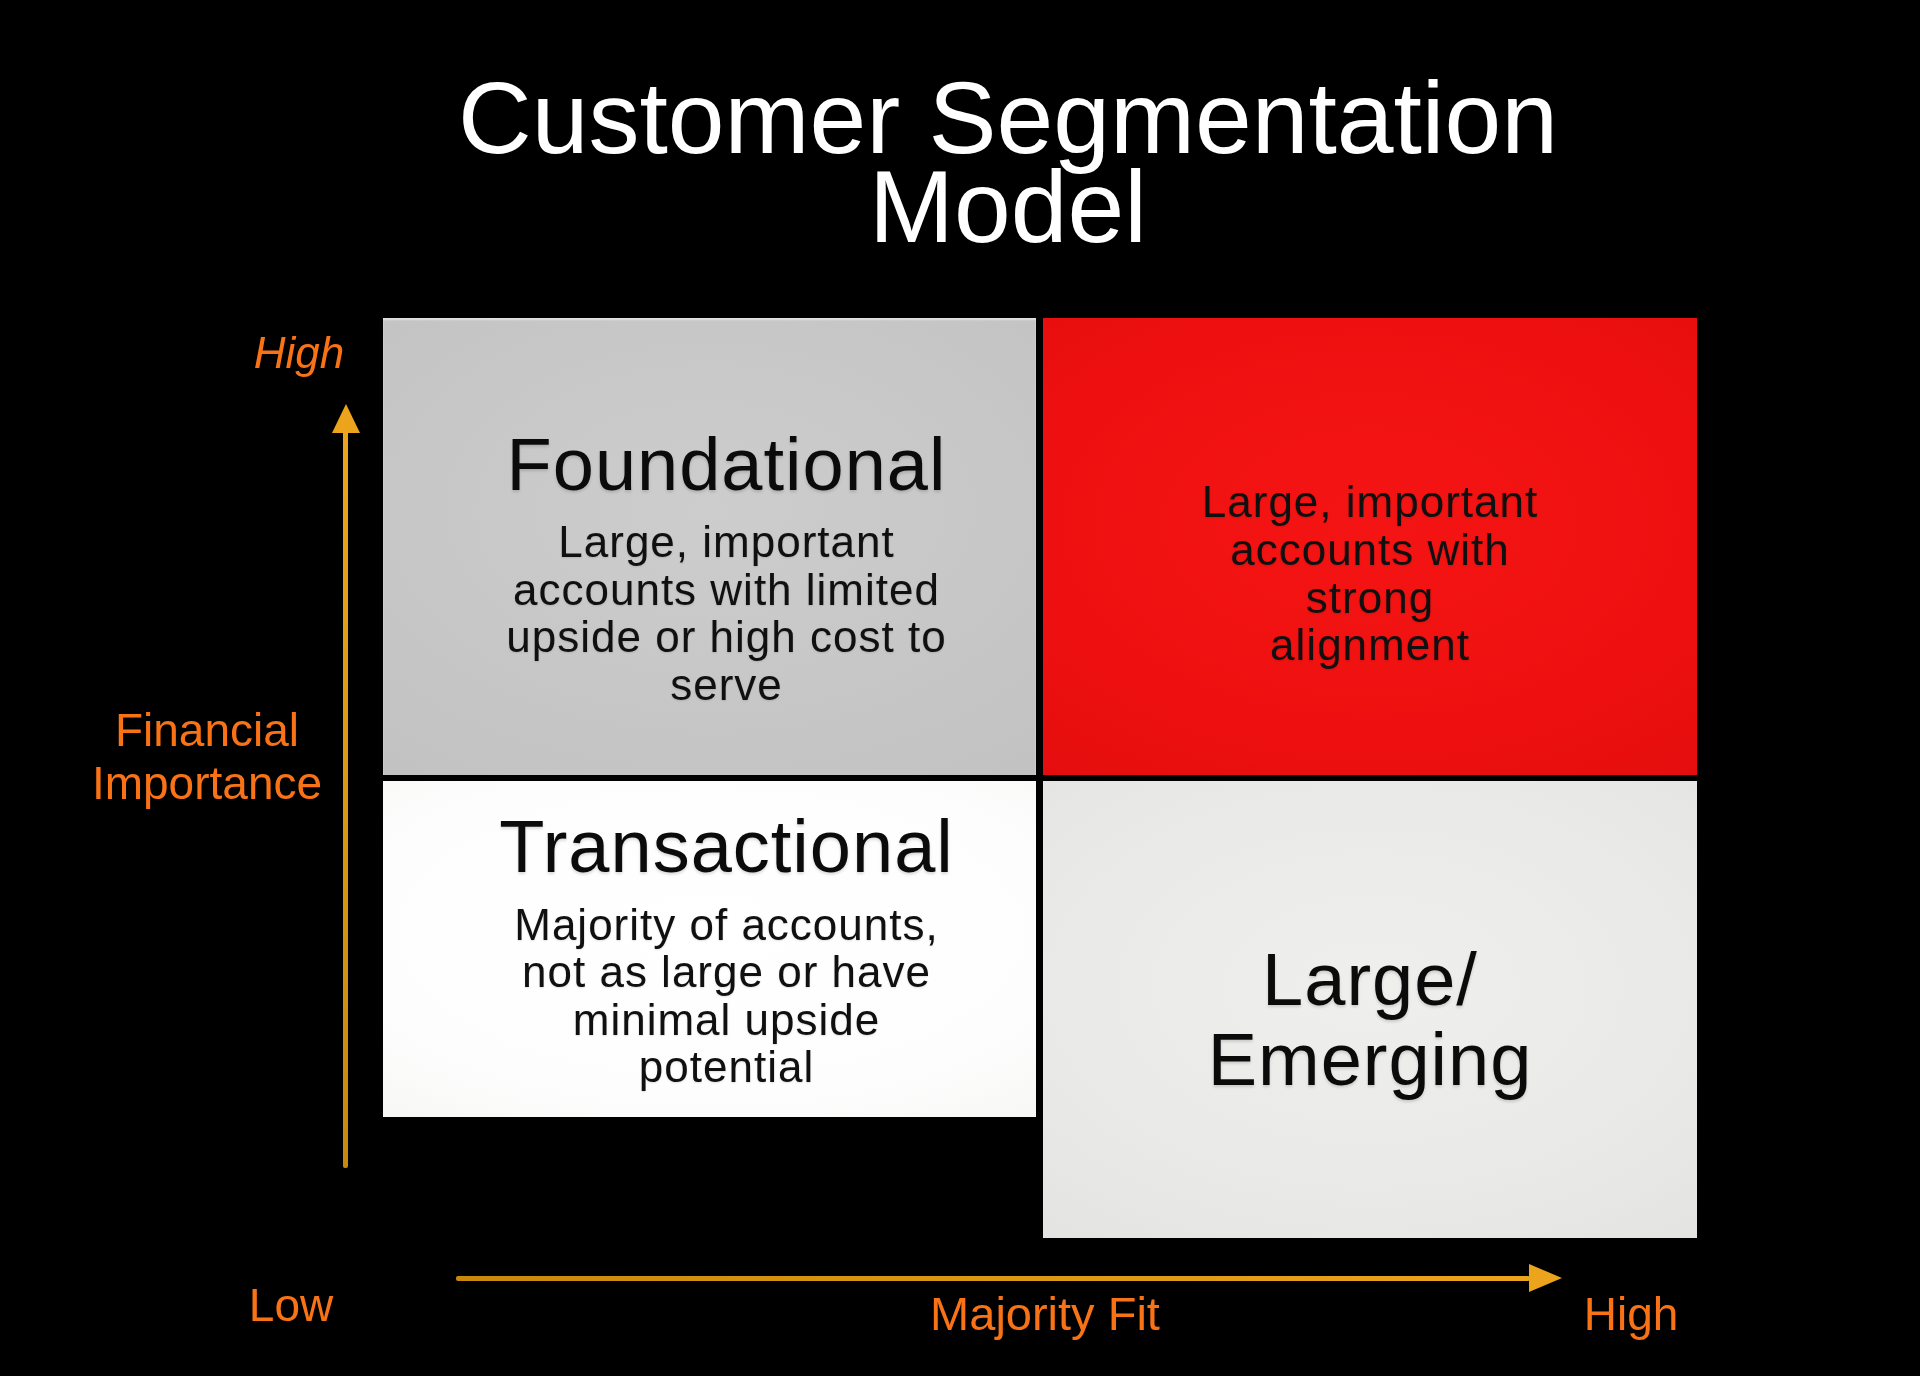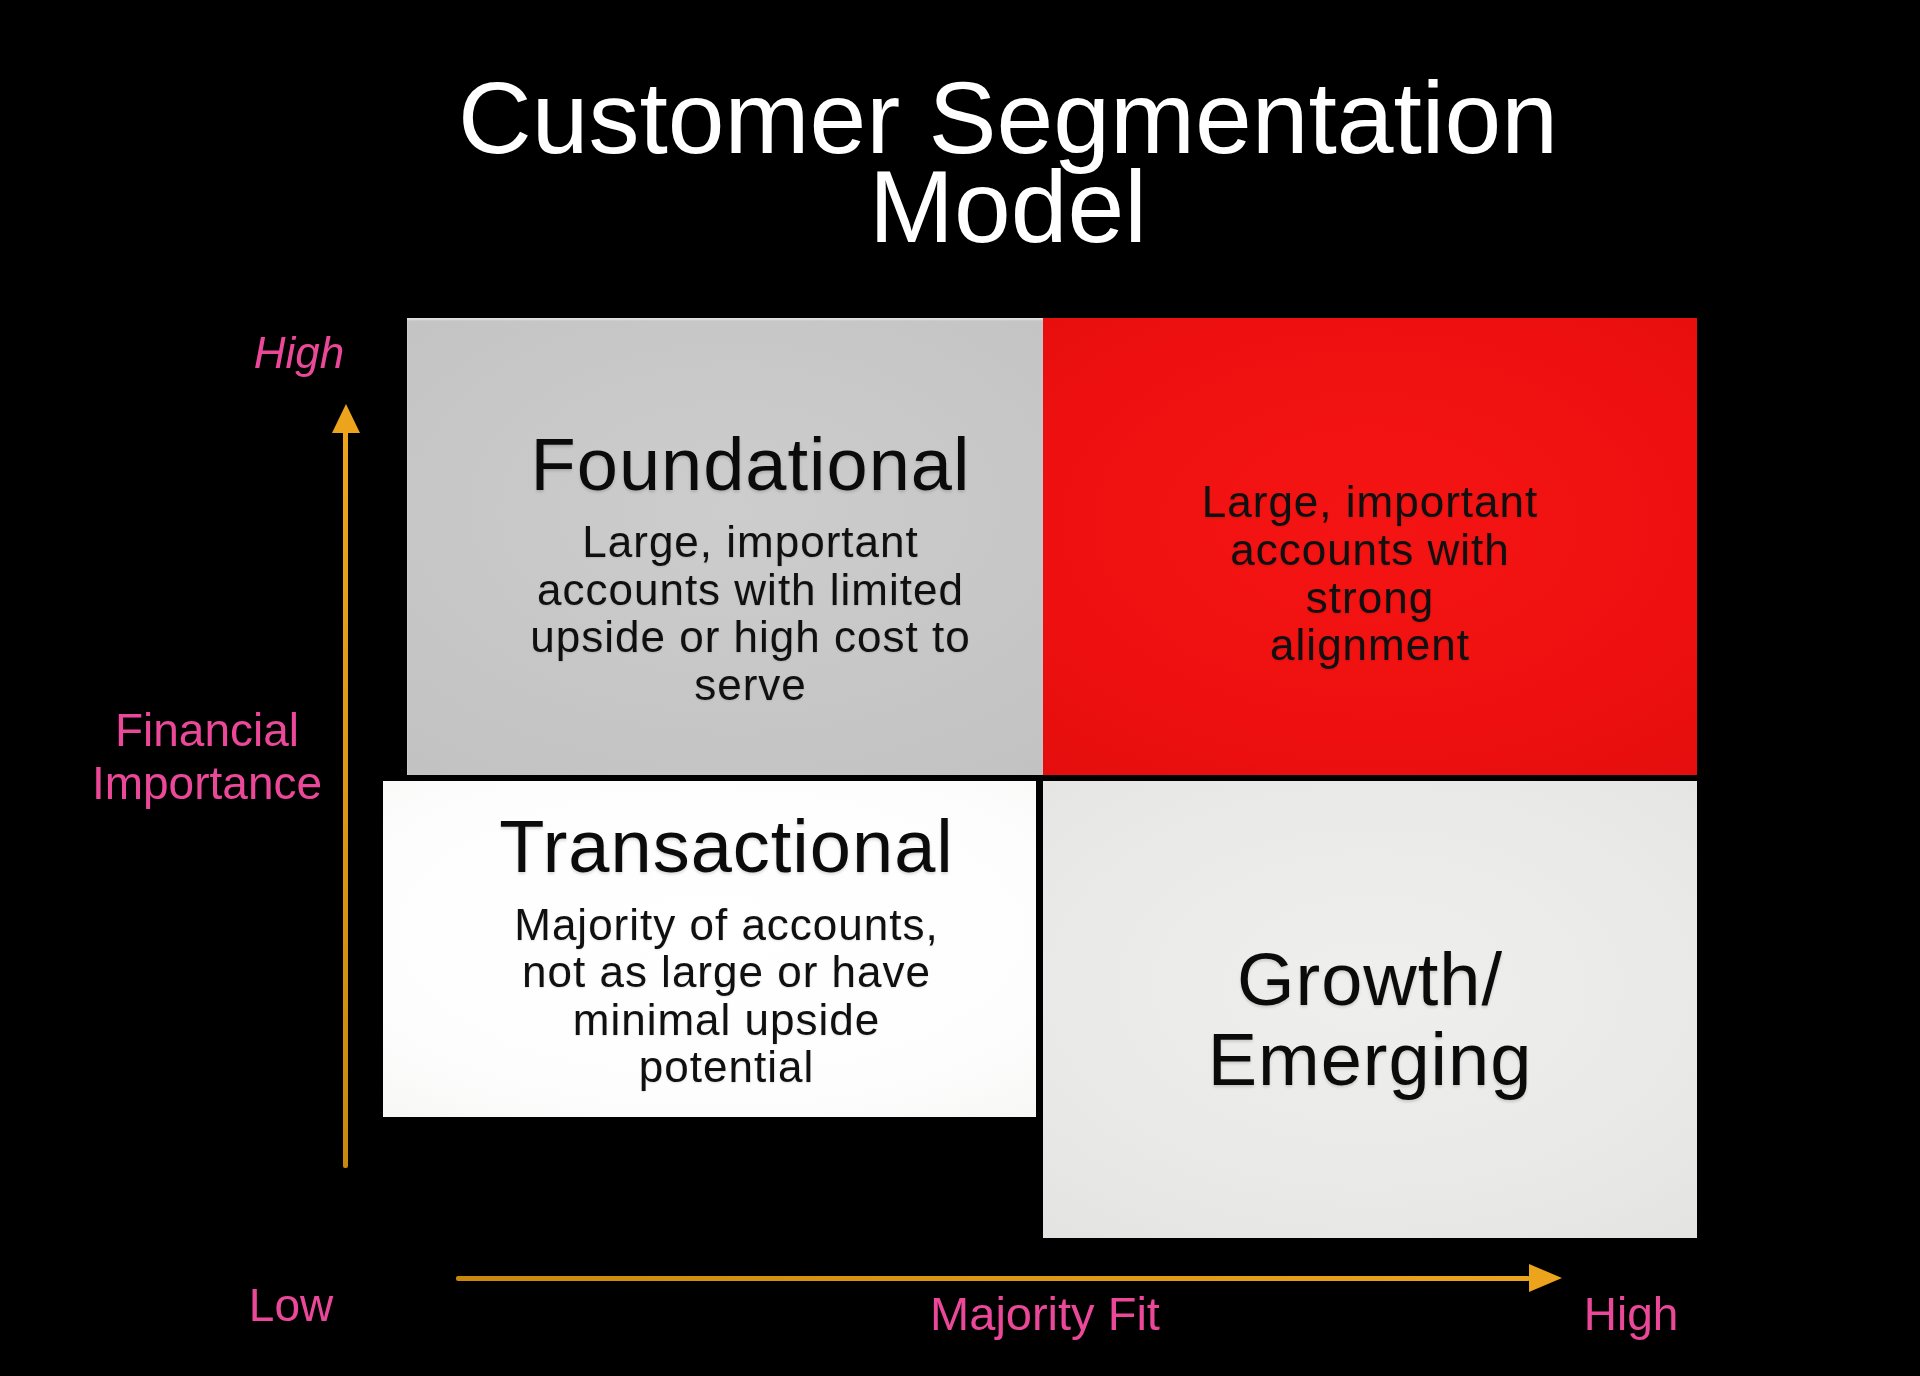--- a/index.html
+++ b/index.html
@@ -55,21 +55,20 @@
     line-height: 1.08;
     color: #101010;
     letter-spacing: 1px;
     white-space: pre-line;
     text-shadow: 0 1px 2px rgba(0,0,0,0.12);
   }
   .q-foundational {
     left: 383px; top: 318px; width: 653px; height: 457px;
     background: radial-gradient(95% 85% at 50% 42%, #cdcdcd 0%, #c6c6c6 55%, #c0c0c0 100%);
     box-shadow: inset 0 2px 2px rgba(255,255,255,0.5);
-    margin-left: 24px;
   }
   .q-foundational .q-content { transform: translate(17px, 20px); }
   .q-strategic {
     left: 1043px; top: 318px; width: 654px; height: 457px;
     background: radial-gradient(95% 85% at 50% 45%, #f51414 0%, #ee1010 55%, #df0c0c 100%);
   }
   .q-strategic .q-content { transform: translateY(20px); }
   .q-transactional {
     left: 383px; top: 781px; width: 653px; height: 336px;
     background: radial-gradient(95% 85% at 50% 45%, #ffffff 0%, #fdfdfd 60%, #f3f3f1 100%);
@@ -77,21 +76,21 @@
   .q-transactional .q-content { transform: translateX(17px); }
   .q-growth {
     left: 1043px; top: 781px; width: 654px; height: 457px;
     background: radial-gradient(95% 85% at 50% 45%, #efefed 0%, #e9e9e7 55%, #e0e0de 100%);
   }
   .q-growth .q-content { transform: translateY(10px); }
 
   
   .gold {
     position: absolute;
-    color: #ec4899;
+    color: #f97316;
     text-shadow: 0 1px 3px rgba(0,0,0,0.6);
     text-align: center;
   }
   .y-high  { left: 209px; top: 328px; width: 180px; font-size: 44px; font-style: italic; }
   .y-title { left: 47px;  top: 704px; width: 320px; font-size: 46px; line-height: 1.16; white-space: pre-line; }
   .y-low   { left: 206px; top: 1278px; width: 170px; font-size: 46px; }
   .x-title { left: 840px; top: 1286px; width: 410px; font-size: 47px; }
   .x-high  { left: 1546px; top: 1287px; width: 170px; font-size: 46px; }
 
   
@@ -151,21 +150,21 @@
       <div class="q-title">Transactional</div>
       <div class="q-desc">Majority of accounts,
 not as large or have
 minimal upside
 potential</div>
     </div>
   </div>
 
   <div class="quad q-growth">
     <div class="q-content">
-      <div class="q-title">Growth/
+      <div class="q-title">Large/
 Emerging</div>
     </div>
   </div>
 
   <div class="gold y-high">High</div>
   <div class="gold y-title">Financial
 Importance</div>
   <div class="gold y-low">Low</div>
   <div>
     <div class="arrow-part v-arrow-head"></div>

